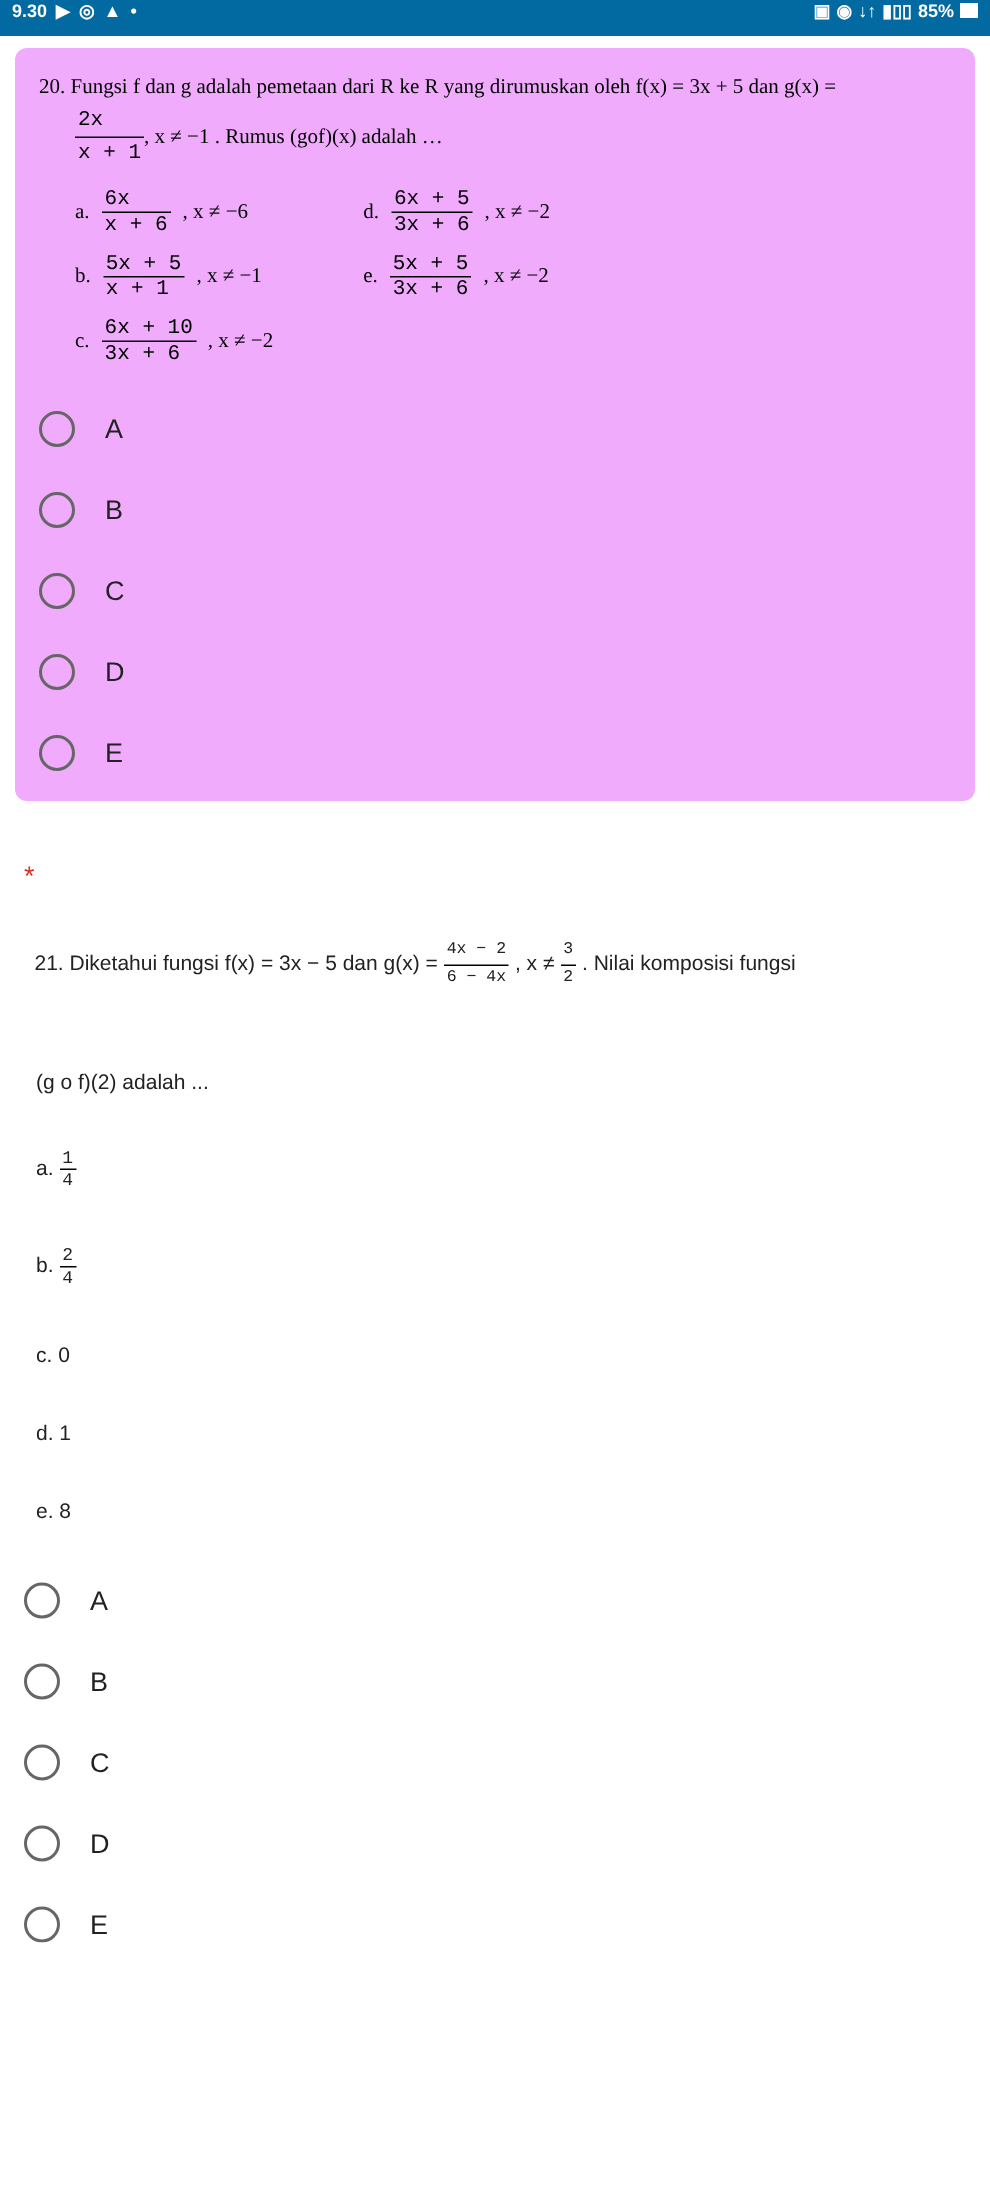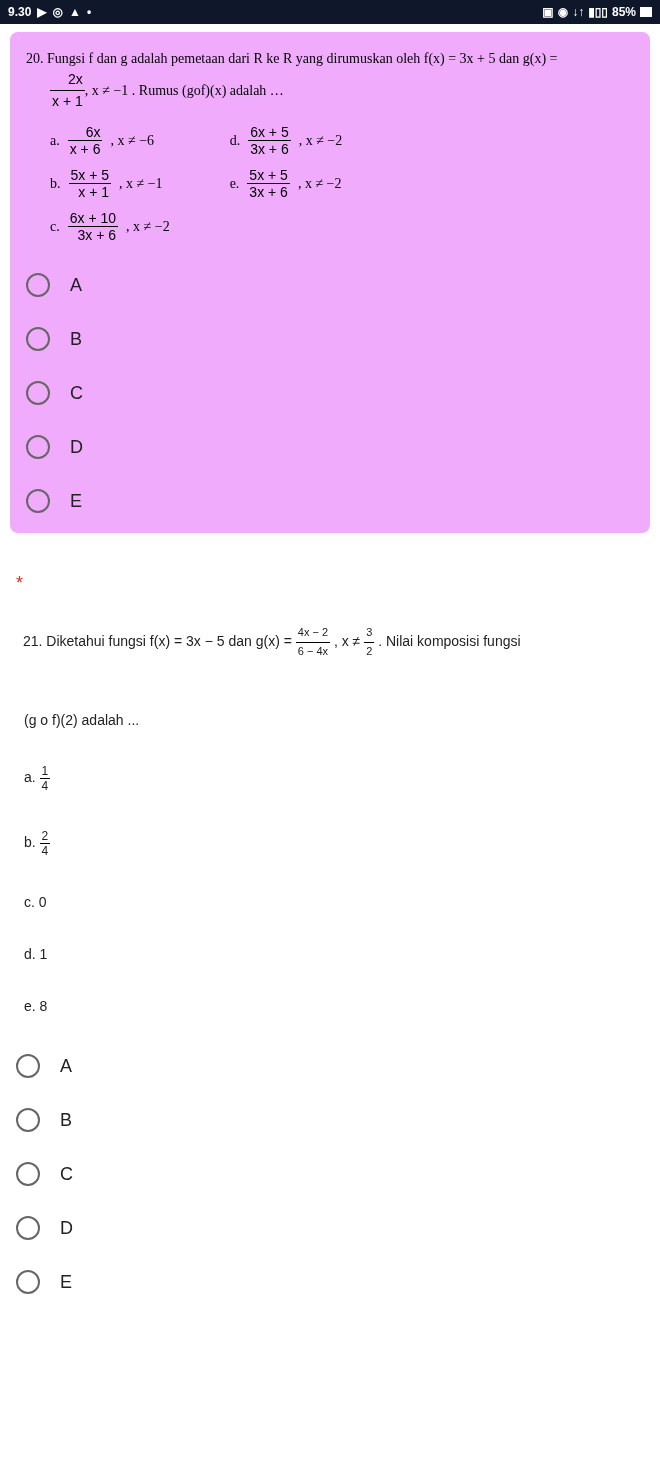--- a/index.html
+++ b/index.html
@@ -3,26 +3,26 @@
 <meta charset="utf-8">
 <style>
   * { box-sizing: border-box; margin: 0; padding: 0; }
   body {
     font-family: Arial, sans-serif;
     background: #fff;
     width: 660px;
     color: #000;
   }
   .status-bar {
-    background: #0f172a;
+    background: #0369a1;
     color: #fff;
     height: 24px;
     display: flex;
     justify-content: space-between;
-    align-items: center;
+    align-items: flex-start;
     padding: 0 8px;
     font-size: 12px;
     font-weight: bold;
   }
   .status-left { display: flex; gap: 6px; align-items: center; }
   .status-right { display: flex; gap: 4px; align-items: center; }
   .question-card {
     background: #f0abfc;
     border-radius: 8px;
     margin: 8px 10px 40px 10px;
@@ -30,22 +30,22 @@
   }
   .q-text {
     font-family: 'Times New Roman', serif;
     font-size: 14px;
     line-height: 1.5;
     margin-bottom: 8px;
   }
   .frac {
     display: inline-block;
     vertical-align: middle;
-    text-align: right;
-    font-family: Liberation Sans, sans-serif;
+    text-align: left;
+    font-family: Liberation Mono, monospace;
   }
   .frac .num { display: block; border-bottom: 1px solid #000; padding: 0 2px; }
   .frac .den { display: block; padding: 0 2px; }
   .options-math {
     font-family: 'Times New Roman', serif;
     font-size: 14px;
     margin-top: 12px;
     margin-left: 24px;
     display: flex;
     gap: 60px;

